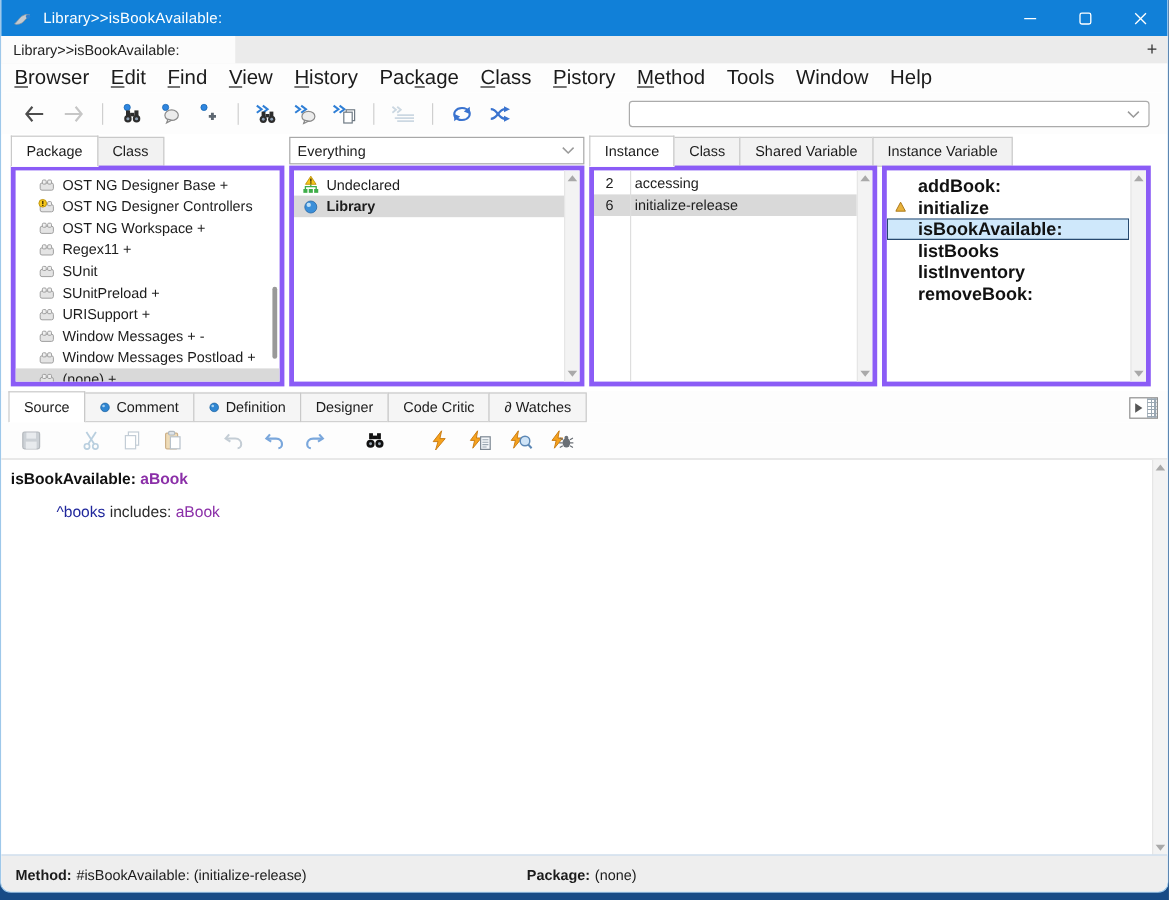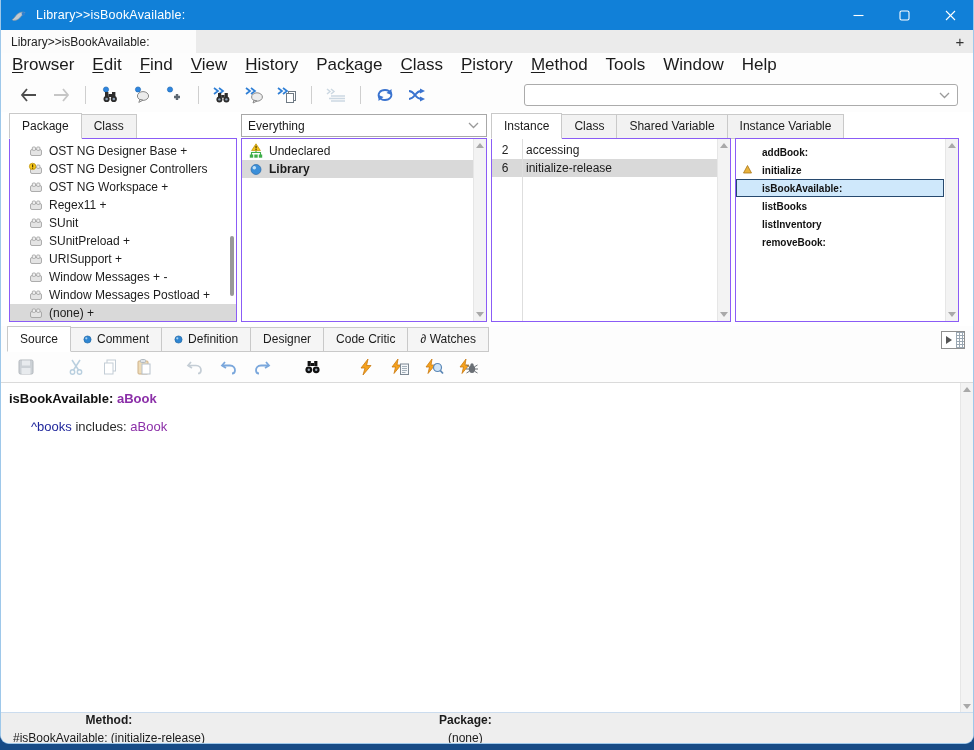--- a/index.html
+++ b/index.html
@@ -34,42 +34,42 @@
          border-radius:3px;background:#fff;display:flex;align-items:center;box-sizing:border-box;}
   .combo input{flex:1;border:0;outline:0;background:transparent;font:12px "Liberation Sans",sans-serif;
                padding:0 6px;height:100%;}
   .combo .chev{margin-right:7px;display:flex;}
   
   .panes{position:relative;height:214px;background:#fff;}
   .ptabs{position:absolute;top:2px;height:25px;display:flex;font-size:12px;align-items:flex-end;}
   .ptab{padding:4px 12px 5px;border:1px solid #c9c9c9;background:#f2f2f2;margin-right:-1px;
         position:relative;white-space:nowrap;}
   .ptab.active{background:#fff;border-bottom-color:#fff;z-index:3;padding-top:5px;}
-  .lbox{position:absolute;top:26px;height:184px;background:#fff;border:1px solid #8b5cf6;
+  .lbox{position:absolute;top:26px;height:184px;background:#fff;border:4px solid #8b5cf6;
         box-sizing:border-box;overflow:hidden;z-index:2;}
   .rows{padding-top:3px;}
   .trow{height:18px;display:flex;align-items:center;font-size:12px;color:#1c1c1c;}
   .trow .ic{width:16px;height:16px;flex:none;margin-right:5px;position:relative;}
   .sel-gray{background:#d9d9d9;}
   .thin-thumb{position:absolute;right:2px;top:97px;width:4px;height:60px;background:#999;border-radius:2px;}
   .mcombo{position:absolute;left:240px;top:2px;width:246px;height:23px;border:1px solid #a8a8a8;
           background:#fff;display:flex;align-items:center;font-size:12px;padding-left:6px;
           box-sizing:border-box;}
   .mcombo .chev{margin-left:auto;margin-right:7px;display:flex;}
   .vsb{position:absolute;top:0;right:0;bottom:0;width:13px;background:#f3f3f3;
        border-left:1px solid #e6e6e6;display:flex;flex-direction:column;
        justify-content:space-between;align-items:center;padding:4px 0;box-sizing:border-box;}
   .arr-up{width:0;height:0;border-left:4px solid transparent;border-right:4px solid transparent;
           border-bottom:5px solid #a9a9a9;}
   .arr-down{width:0;height:0;border-left:4px solid transparent;border-right:4px solid transparent;
             border-top:5px solid #a9a9a9;}
   .grid-line{position:absolute;left:30px;top:0;bottom:0;width:1px;background:#dedede;z-index:2;}
   .pcount{width:26px;text-align:center;flex:none;color:#222;}
   .plabel{padding-left:8px;position:relative;z-index:3;}
-  .mrow{height:18px;display:flex;align-items:center;font-size:10px;font-weight:bold;color:#111;
+  .mrow{height:18px;display:flex;align-items:center;font-size:15px;font-weight:bold;color:#111;
         width:calc(100% - 14px);padding-left:26px;box-sizing:border-box;position:relative;}
   .mrow .ovr{position:absolute;left:7px;top:4px;}
   .sel-blue{background:#cfe8fb;box-shadow:inset 0 0 0 1px #27496e;}
   
   .stabs{position:absolute;left:0;right:0;top:326px;height:26px;background:#fdfdfd;
          display:flex;align-items:flex-end;padding-left:6px;font-size:12px;}
   .stab{padding:4px 12px 5px;border:1px solid #c9c9c9;background:#f5f5f5;margin-right:-1px;
         display:flex;align-items:center;gap:5px;position:relative;white-space:nowrap;}
   .stab.active{background:#fff;border-bottom-color:#fff;z-index:3;padding-top:5px;}
   .pane-toggle{position:absolute;right:8px;top:331px;width:24px;height:18px;border:1px solid #8f8f8f;
@@ -79,29 +79,29 @@
   .pt-hatch{margin-left:auto;width:8px;height:100%;
             background:repeating-linear-gradient(0deg,#9aa7b2 0 1px,transparent 1px 3px),
                        repeating-linear-gradient(90deg,#9aa7b2 0 1px,transparent 1px 3px);}
   .stoolbar{position:absolute;left:0;right:0;top:352px;height:30px;background:#fdfdfd;
             display:flex;align-items:center;padding-left:8px;}
   .stoolbar .tbtn{width:34px;}
   
   .editor{position:absolute;left:0;right:0;top:382px;height:330px;background:#fff;
           border-top:1px solid #dadada;font-size:13px;}
   .codeline1{position:absolute;left:8px;top:8px;font-weight:bold;}
-  .codeline3{position:absolute;left:30px;top:36px;}
+  .codeline3{position:absolute;left:46px;top:36px;}
   .tok-sel{color:#111;}
   .tok-arg{color:#8b2fa8;}
   .tok-ivar{color:#20279c;}
   .tok-msg{color:#2b2b2b;}
   
   .statusbar{position:absolute;left:0;right:0;top:712px;height:31px;background:#eeeeee;
              border-top:1px solid #cbdcee;font-size:12px;display:flex;align-items:center;}
-  .sb-field{display:flex;gap:4px;align-items:center;flex-direction:column;}
+  .sb-field{display:flex;gap:4px;align-items:center;}
   .sb-1{margin-left:12px;}
   .sb-2{position:absolute;left:438px;text-align:center;}
   .sb-label{font-weight:bold;}
   svg{display:block;}
 </style>
 </head>
 <body>
 
 <div class="stage">
 <div class="app">

